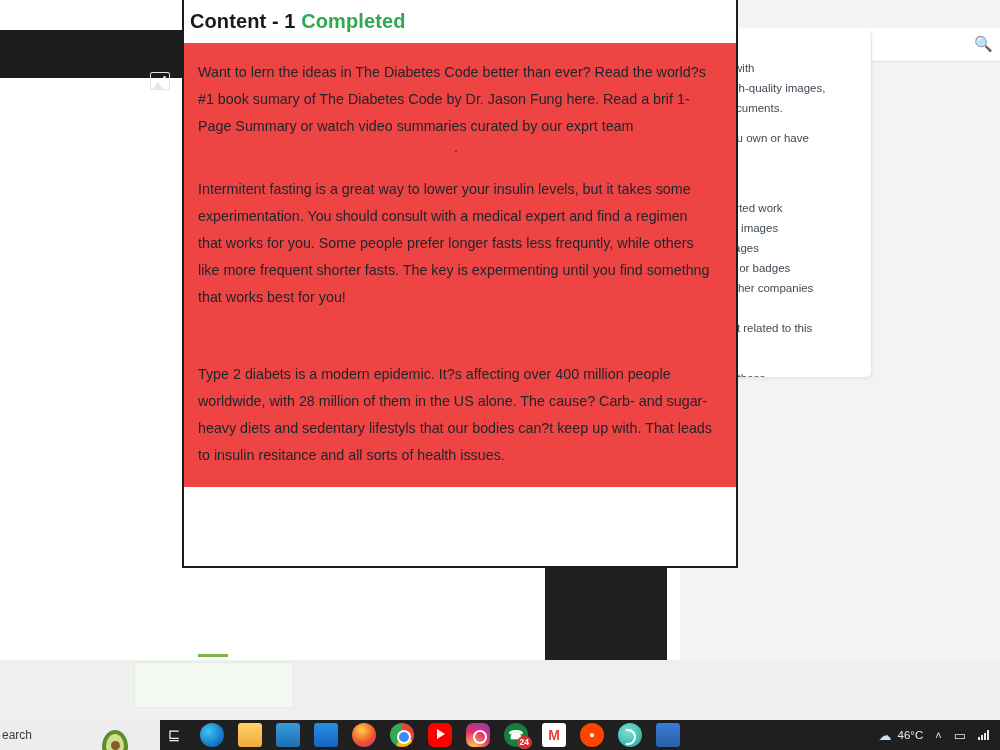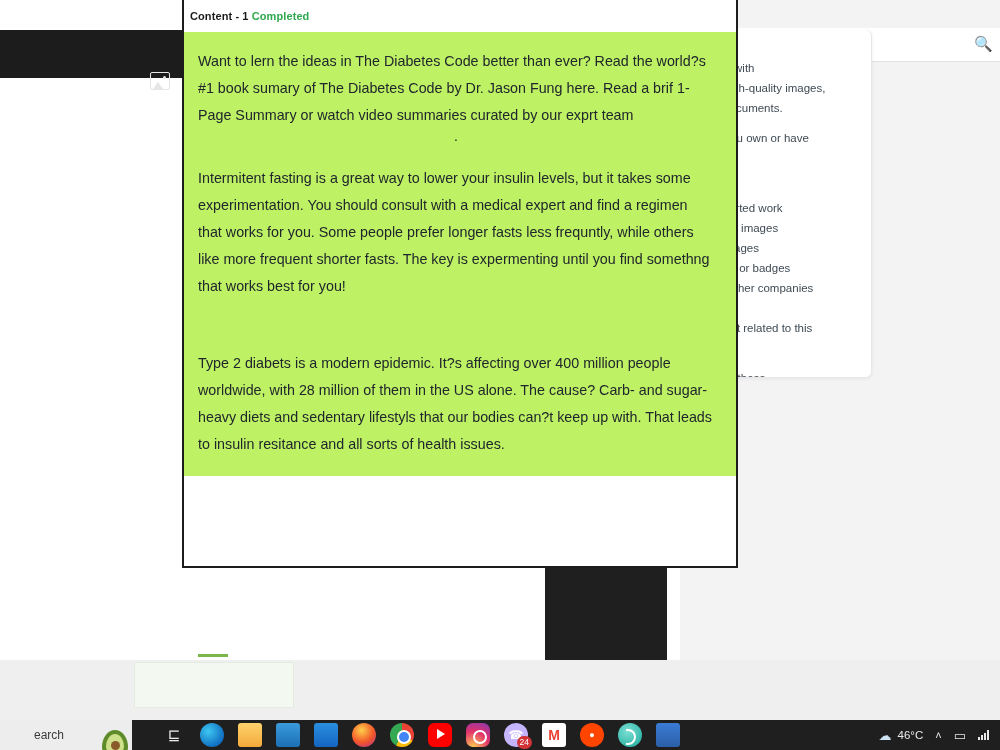--- a/index.html
+++ b/index.html
@@ -91,26 +91,26 @@
   #content-modal {
     position: absolute; left: 182px; top: -2px; width: 556px; height: 570px;
     background: #ffffff;
     border: 2px solid #1c1c1c;
     overflow: hidden;
   }
   .content-block { }
   .content-head {
     padding: 12px 0 10px 4px;
     margin: 0 2px;
-    font-size: 11px; font-weight: 700; color: #1b1b1b;
+    font-size: 20px; font-weight: 700; color: #1b1b1b;
     letter-spacing: .1px;
   }
   .content-head .status { color: #2fa84f; font-weight: 700; }
   .content-body {
-    background: #bef264;
+    background: #ef4444;
     padding: 16px 22px 18px 14px;
     font-size: 14.3px; line-height: 27px; color: #20262c;
   }
   .content-body p { margin: 0; }
   .content-body .stray-dot {
     display: block; text-align: center; font-size: 14px; line-height: 14px;
     color: #20262c;
   }
   #block-1 .content-head { padding-top: 10px; }
   #block-1 .content-body { padding-bottom: 6px; }
@@ -127,23 +127,23 @@
     background: #7ab648;
   }
 
   
   #taskbar {
     position: absolute; left: 0; top: 720px; width: 1000px; height: 30px;
     background: #1f1f1f;
     display: flex; align-items: center;
   }
   #taskbar-left {
-    position: absolute; left: 0; top: 720px; width: 132px; height: 30px;
+    position: absolute; left: 0; top: 720px; width: 160px; height: 30px;
     background: #ededed;
-    display: flex; align-items: center; padding-left: 32px;
+    display: flex; align-items: center;
   }
   #search-label {
     font-size: 12px; color: #3b3b3b; padding-left: 2px;
   }
   #avocado {
     position: absolute; left: 96px; top: 724px; width: 40px; height: 30px;
   }
   #avocado .av-body {
     position: absolute; left: 6px; top: 6px; width: 26px; height: 28px;
     background: #5f8c2a; border-radius: 50% 50% 48% 48% / 62% 62% 38% 38%;
@@ -168,21 +168,21 @@
   .ico-folder { background: linear-gradient(#ffd36b, #f2a93b); border-radius: 3px; }
   .ico-store { background: linear-gradient(#3a9bdc, #1c6fb5); border-radius: 3px; }
   .ico-mail { background: linear-gradient(#2a8fe0, #1565c0); border-radius: 3px; }
   .ico-firefox { background: radial-gradient(circle at 40% 30%, #ffcf4a, #f2562a 55%, #9c27b0 110%); border-radius: 50%; }
   .ico-chrome { background: conic-gradient(#ea4335 0 33%, #fbbc05 33% 58%, #34a853 58% 100%); border-radius: 50%; }
   .ico-chrome:after { content:""; position:absolute; left:7px; top:7px; width:10px; height:10px; background:#4285f4; border:2px solid #fff; border-radius:50%; }
   .ico-youtube { background: #ff0000; border-radius: 6px; }
   .ico-youtube:after { content:""; position:absolute; left:9px; top:6px; border-left:8px solid #fff; border-top:5px solid transparent; border-bottom:5px solid transparent; }
   .ico-instagram { background: radial-gradient(circle at 30% 100%, #fdcb52, #e1306c 55%, #833ab4 100%); border-radius: 7px; }
   .ico-instagram:after { content:""; position:absolute; left:7px; top:7px; width:10px; height:10px; border:2px solid #fff; border-radius:50%; }
-  .ico-whatsapp { background: #c4b5fd; border-radius: 50%; }
+  .ico-whatsapp { background: #15803d; border-radius: 50%; font-weight: bold; }
   .ico-whatsapp:after { content:"\260E"; color:#fff; font-size:12px; }
   .ico-gmail { background:#fff; border-radius:3px; color:#ea4335; font-weight:700; font-size:14px; }
   .ico-reddit { background:#ff4500; border-radius:50%; }
   .ico-reddit:after { content:"\25CF"; color:#fff; font-size:9px; }
   .ico-teal { background: radial-gradient(circle at 40% 35%, #7ce0d3, #19a79b); border-radius:50%; }
   .ico-teal:after { content:""; position:absolute; left:8px; top:6px; width:8px; height:12px; border:2px solid #fff; border-left:none; border-radius:0 8px 8px 0; }
   .ico-active { background: linear-gradient(#3a7bd5, #2b5fa8); border-radius: 3px; }
   .ico-active:after { content:""; position:absolute; left:5px; bottom:-7px; width:14px; height:2px; background:#6cb8f5; }
 
   .badge {

